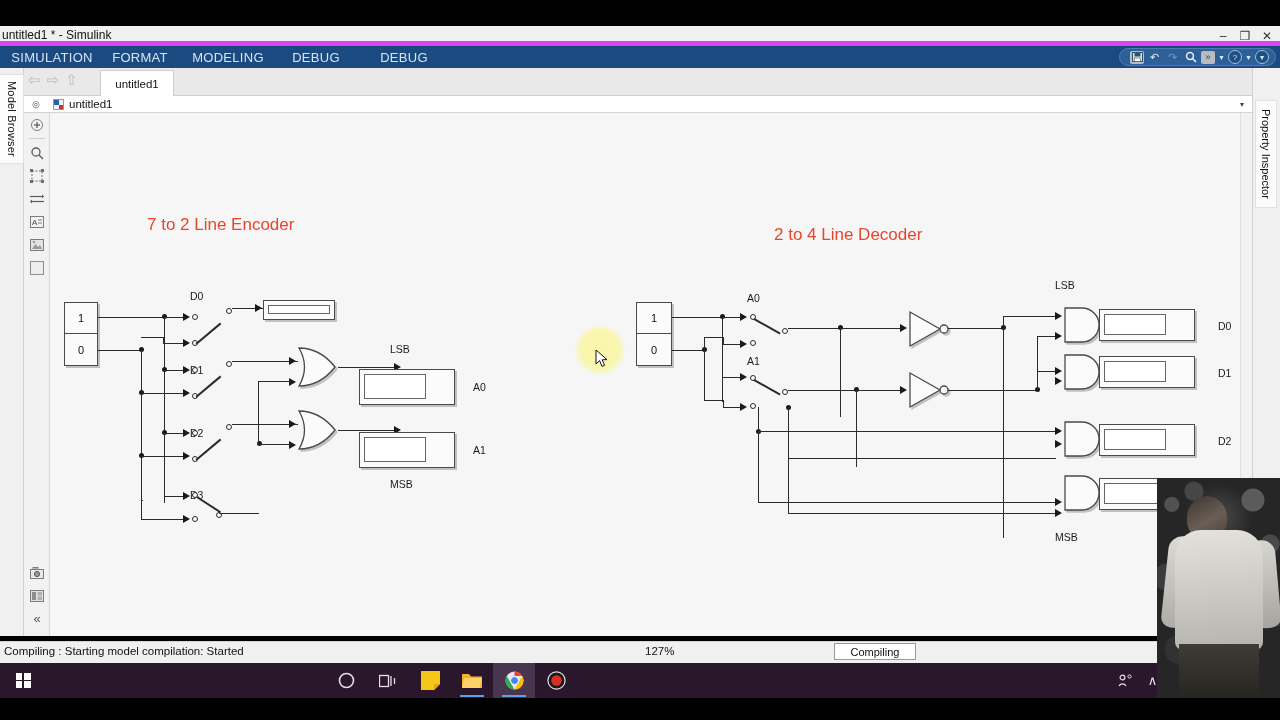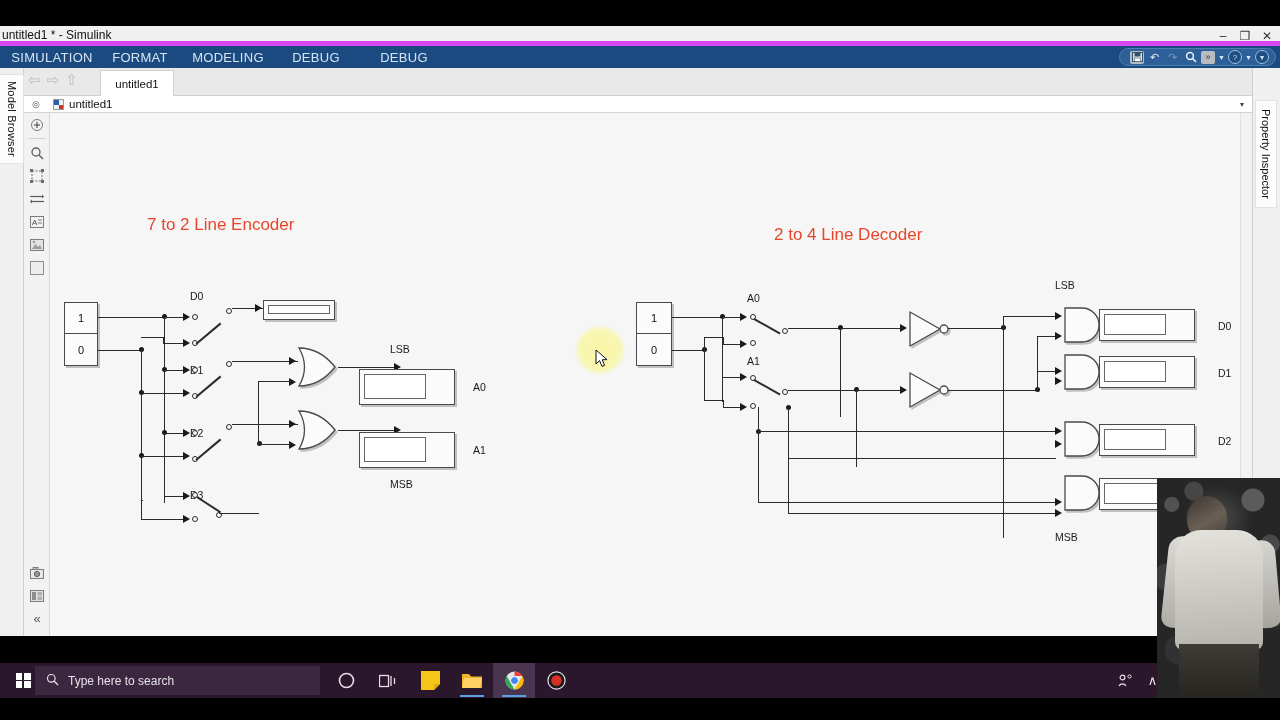--- a/index.html
+++ b/index.html
@@ -666,38 +666,34 @@
     <div class="canvas-scroll-v"></div>
   </div>
 
   <div class="clickglow"></div>
   <div class="cursor">
     <svg width="14" height="20" viewBox="0 0 14 20">
       <path d="M1,1 L1,15 L4.6,11.6 L7,17.4 L9.6,16.3 L7.2,10.8 L12,10.6 Z" fill="#ffffff" stroke="#111" stroke-width="1"></path>
     </svg>
   </div>
 
+  <div class="statusbar">
+    <div class="msg">Compiling : Starting model compilation: Started</div>
+    <div class="zoom">127%</div>
+    <div class="state">Compiling</div>
+  </div>
 
   <div class="taskbar">
     <div class="startbtn">
       <span class="winlogo">
           <i></i>
           <i></i>
           <i></i>
           <i></i>
         </span>
-    </div>
-    <div class="searchbox">
-      <span>
-        <svg width="13" height="13" viewBox="0 0 13 13">
-            <circle cx="5.3" cy="5.3" r="3.8" fill="none" stroke="#e8e2ea" stroke-width="1.2"></circle>
-            <line x1="8.3" y1="8.3" x2="12" y2="12" stroke="#e8e2ea" stroke-width="1.3"></line>
-          </svg>
-      </span>
-      <span>Type here to search</span>
     </div>
     <div class="tbicons">
       <div class="tbi">
         <svg width="17" height="17" viewBox="0 0 17 17">
             <circle cx="8.5" cy="8.5" r="7" fill="none" stroke="#e6dfe8" stroke-width="1.6"></circle>
           </svg>
       </div>
       <div class="tbi">
         <svg width="18" height="16" viewBox="0 0 18 16">
             <rect x="0.5" y="2.5" width="9" height="11" fill="none" stroke="#e6dfe8" stroke-width="1.3"></rect>

